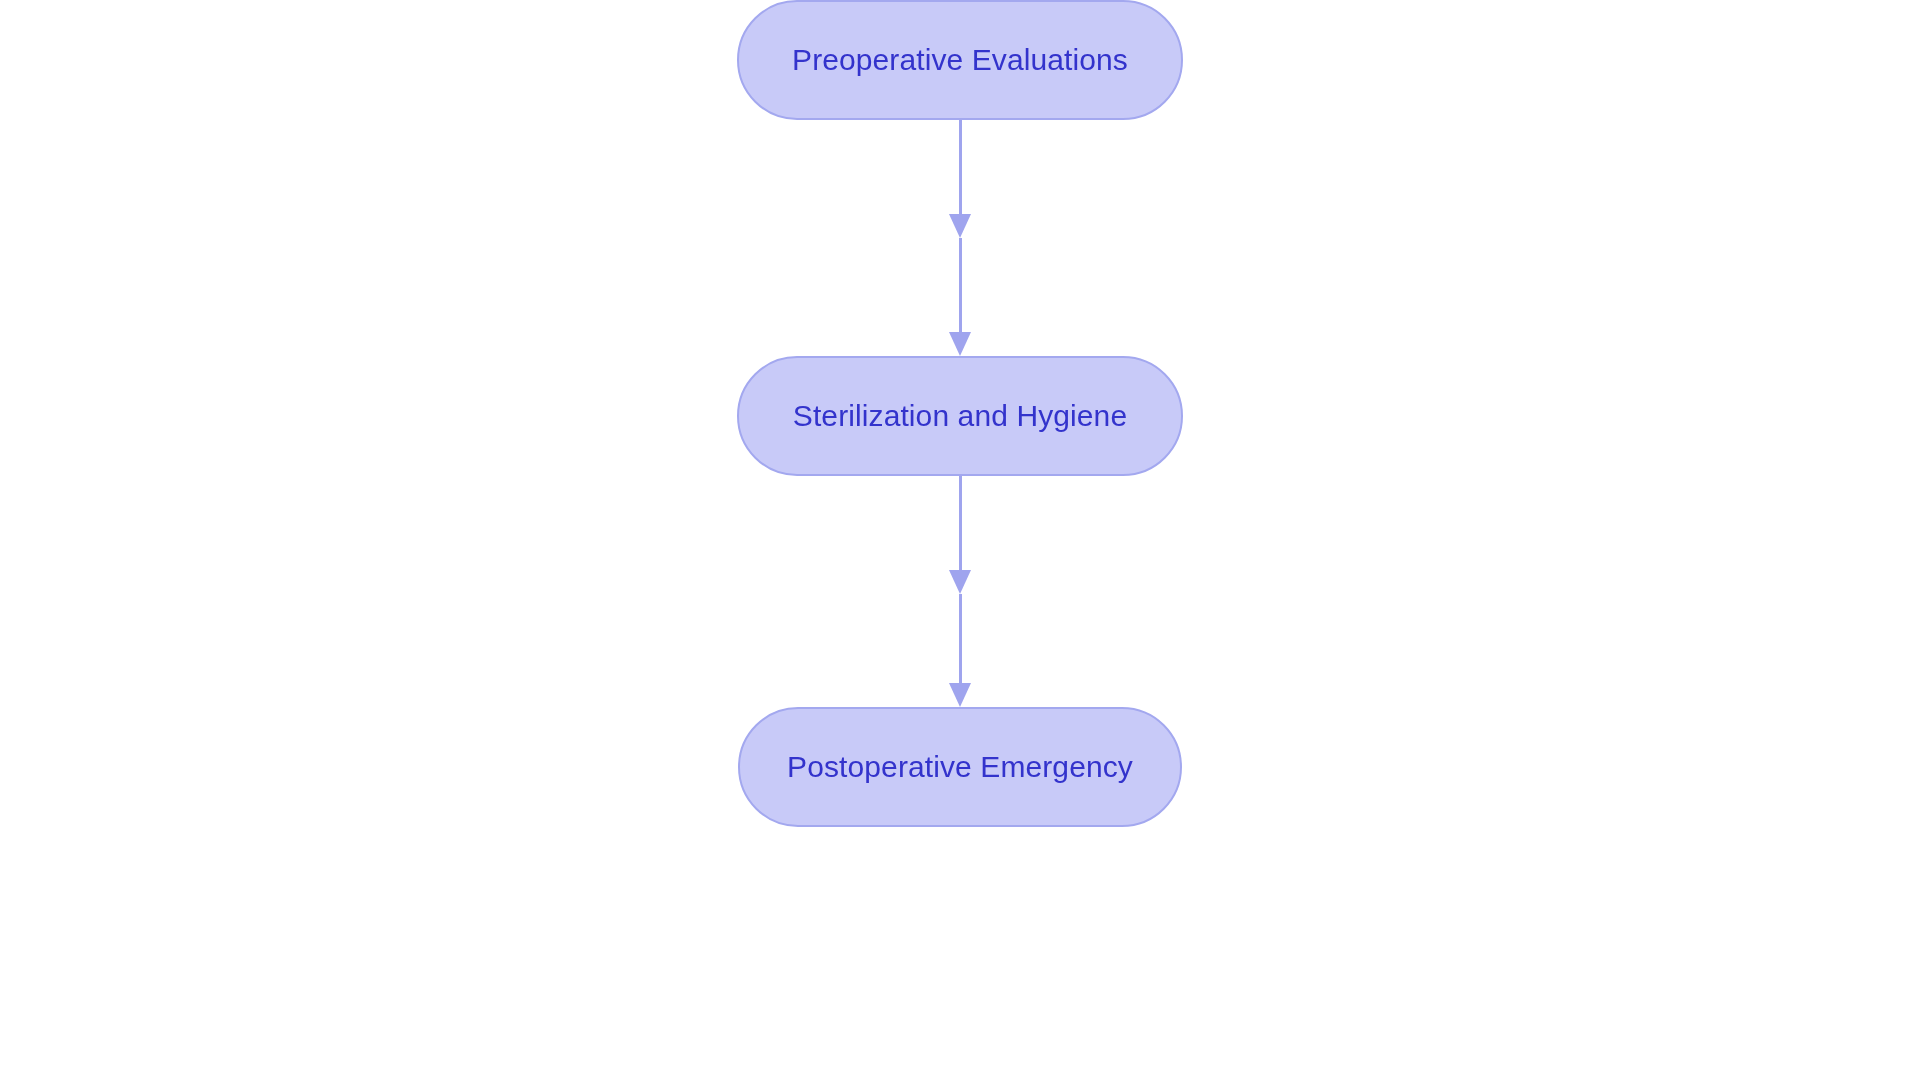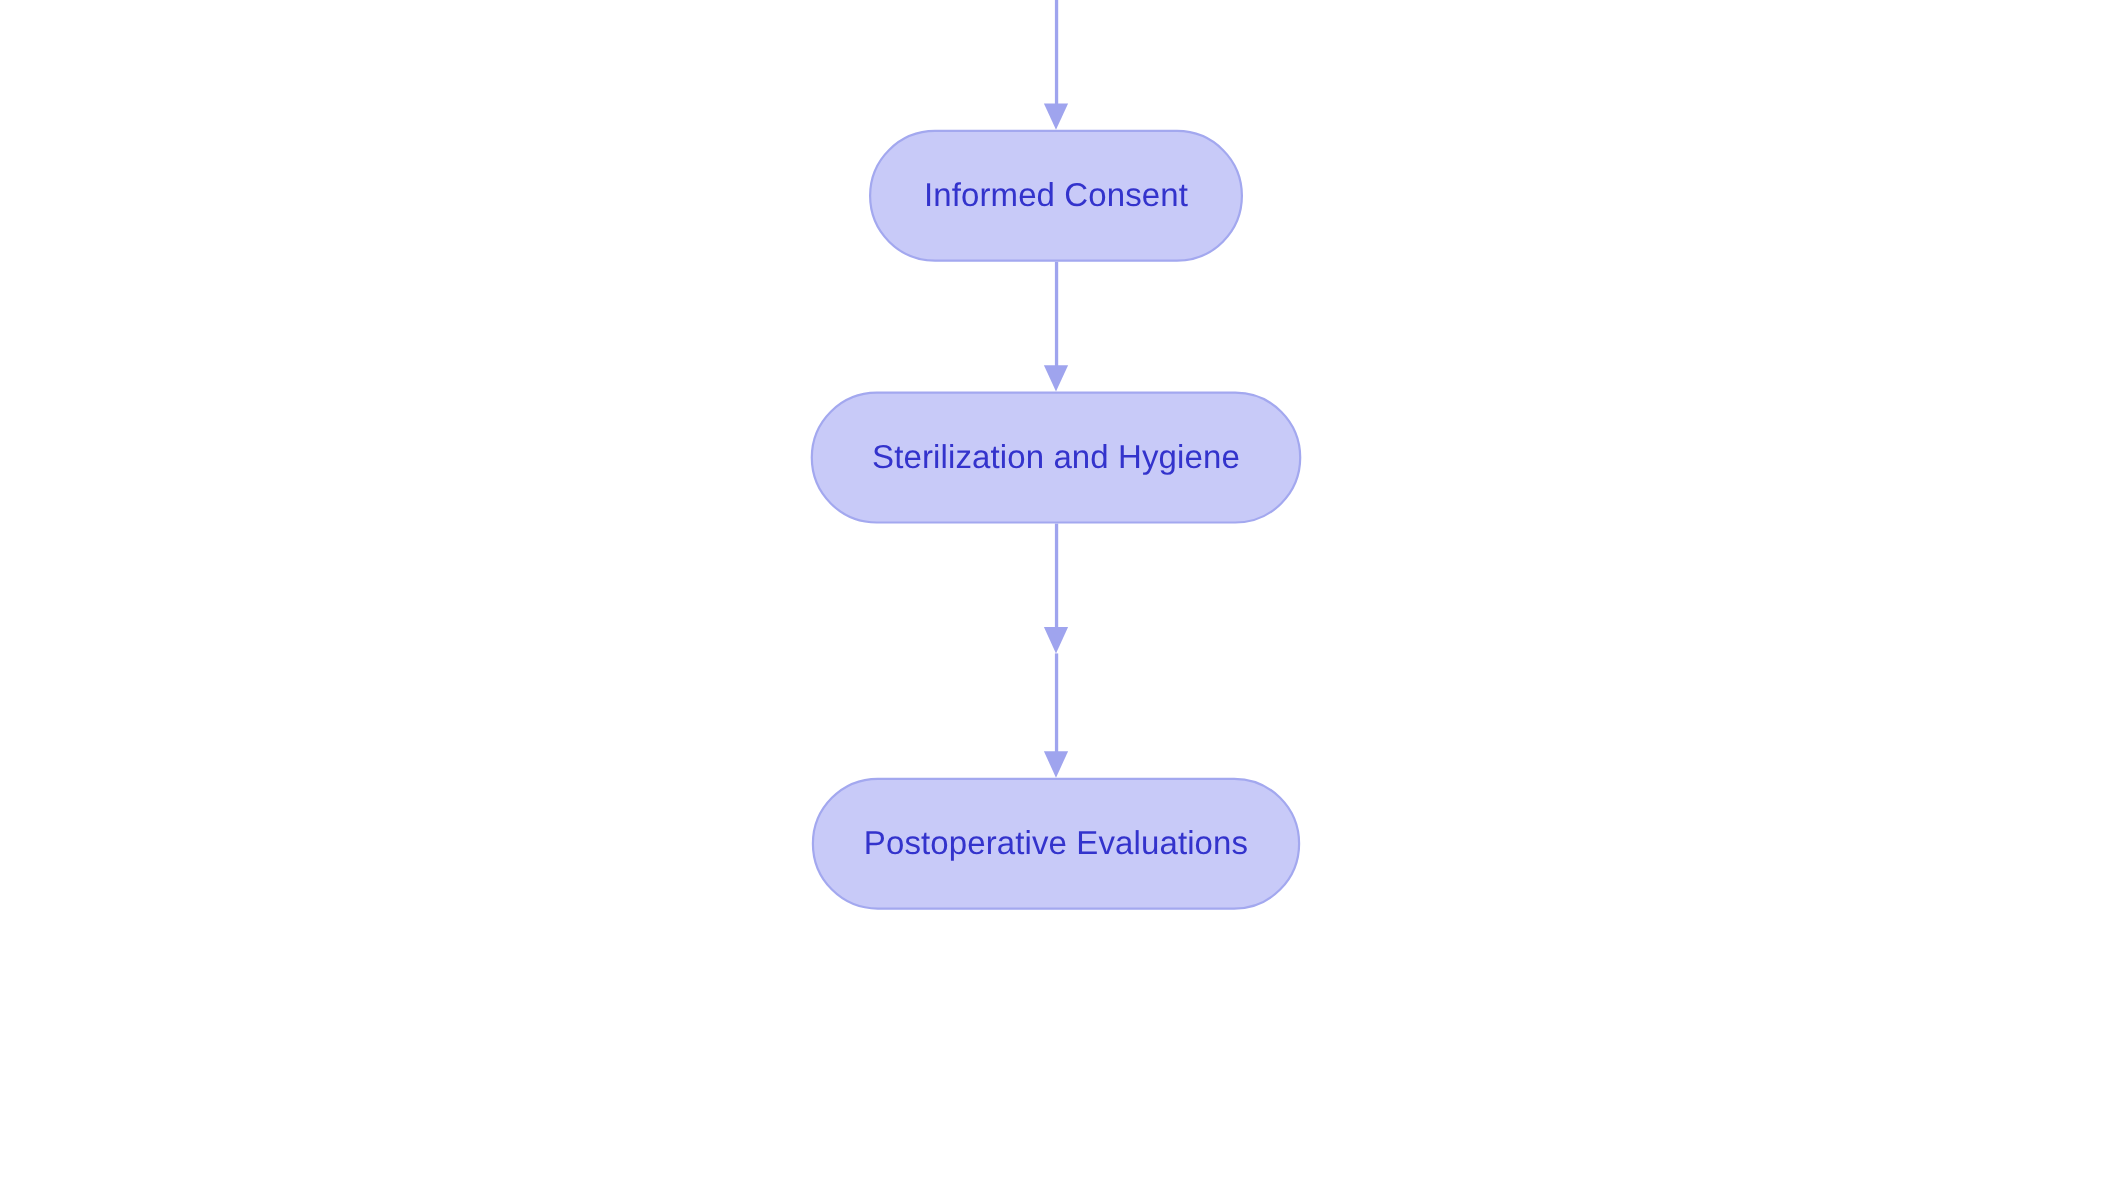--- a/index.html
+++ b/index.html
@@ -84,29 +84,29 @@
   }
   .connector.h-118 { height: 118px; }
   .connector.h-113 { height: 113px; }
 </style>
 </head>
 <body>
 
 <div id="flowchart-canvas">
   <div class="flow-column">
 
+    <div class="node w-446">
+      <span class="node-label">Preoperative Evaluations</span>
+    </div>
 
     <div class="connector h-118">
       <div class="edge-line"></div>
       <div class="arrow-head"></div>
     </div>
 
-    <div class="node w-340">
-      <span class="node-label">Informed Consent</span>
-    </div>
 
     <div class="connector h-118">
       <div class="edge-line"></div>
       <div class="arrow-head"></div>
     </div>
 
     <div class="node w-446">
       <span class="node-label">Sterilization and Hygiene</span>
     </div>
 
@@ -115,17 +115,17 @@
       <div class="arrow-head"></div>
     </div>
 
 
     <div class="connector h-113">
       <div class="edge-line"></div>
       <div class="arrow-head"></div>
     </div>
 
     <div class="node w-444">
-      <span class="node-label">Postoperative Evaluations</span>
+      <span class="node-label">Postoperative Emergency</span>
     </div>
 
   </div>
 </div>
 
 </body></html>

